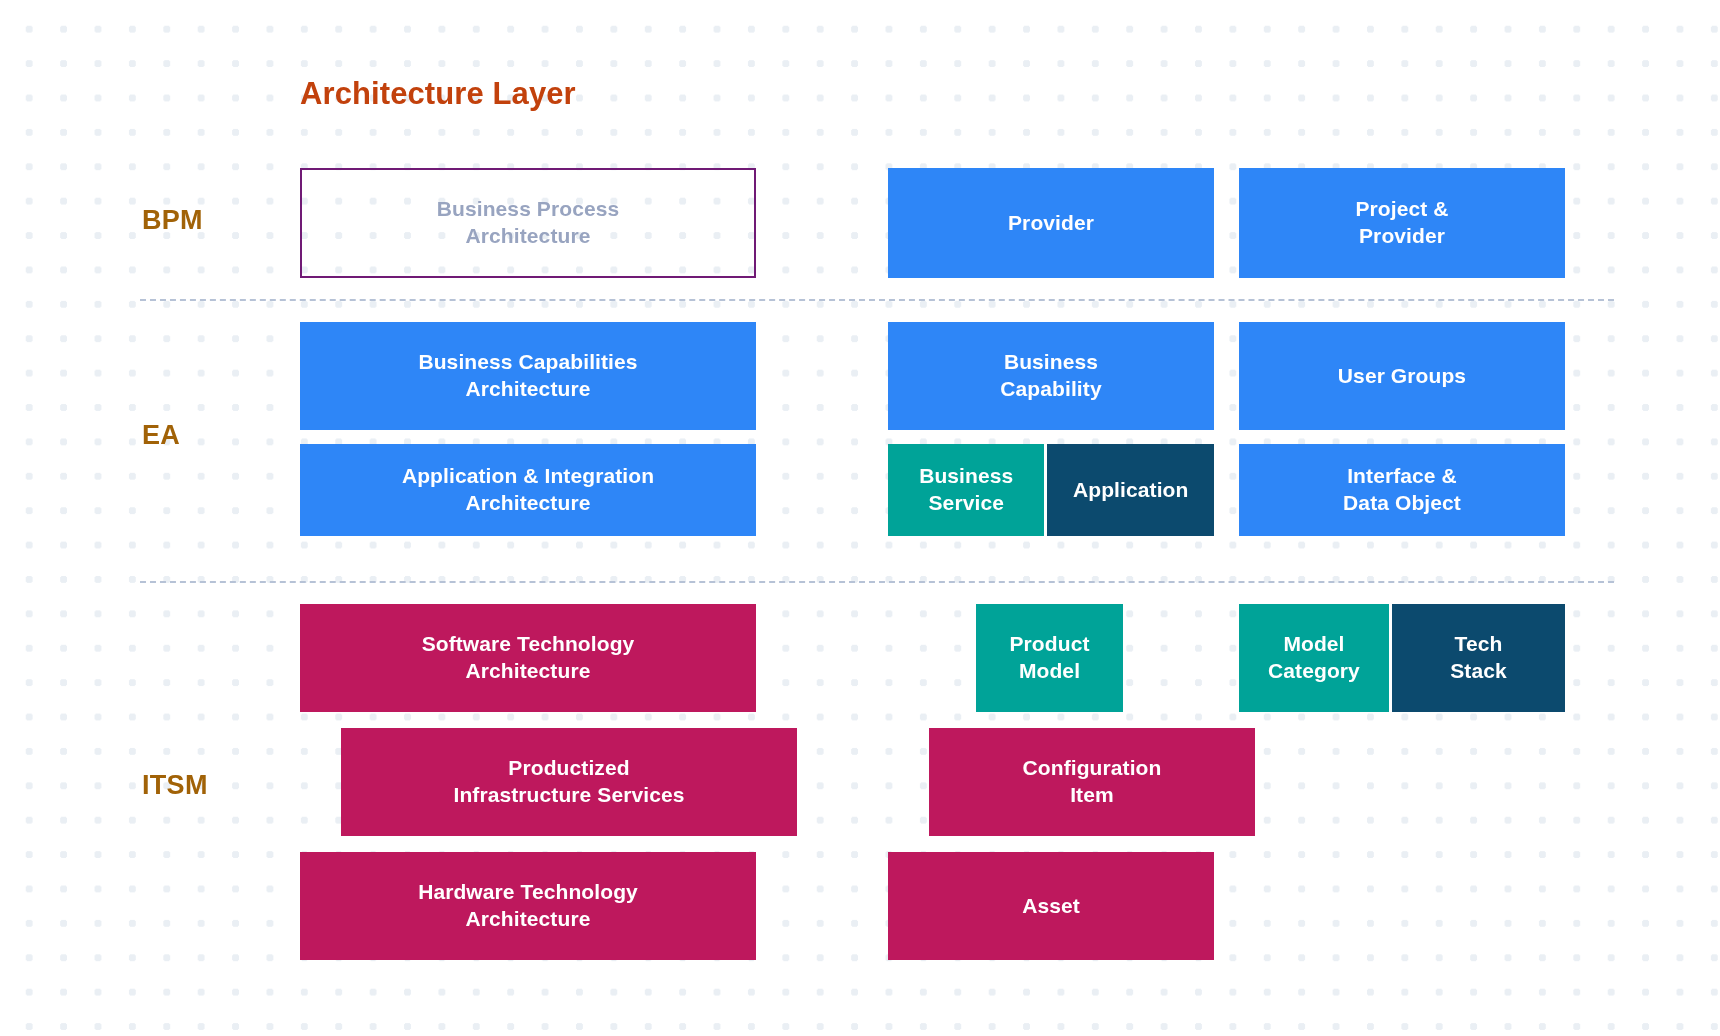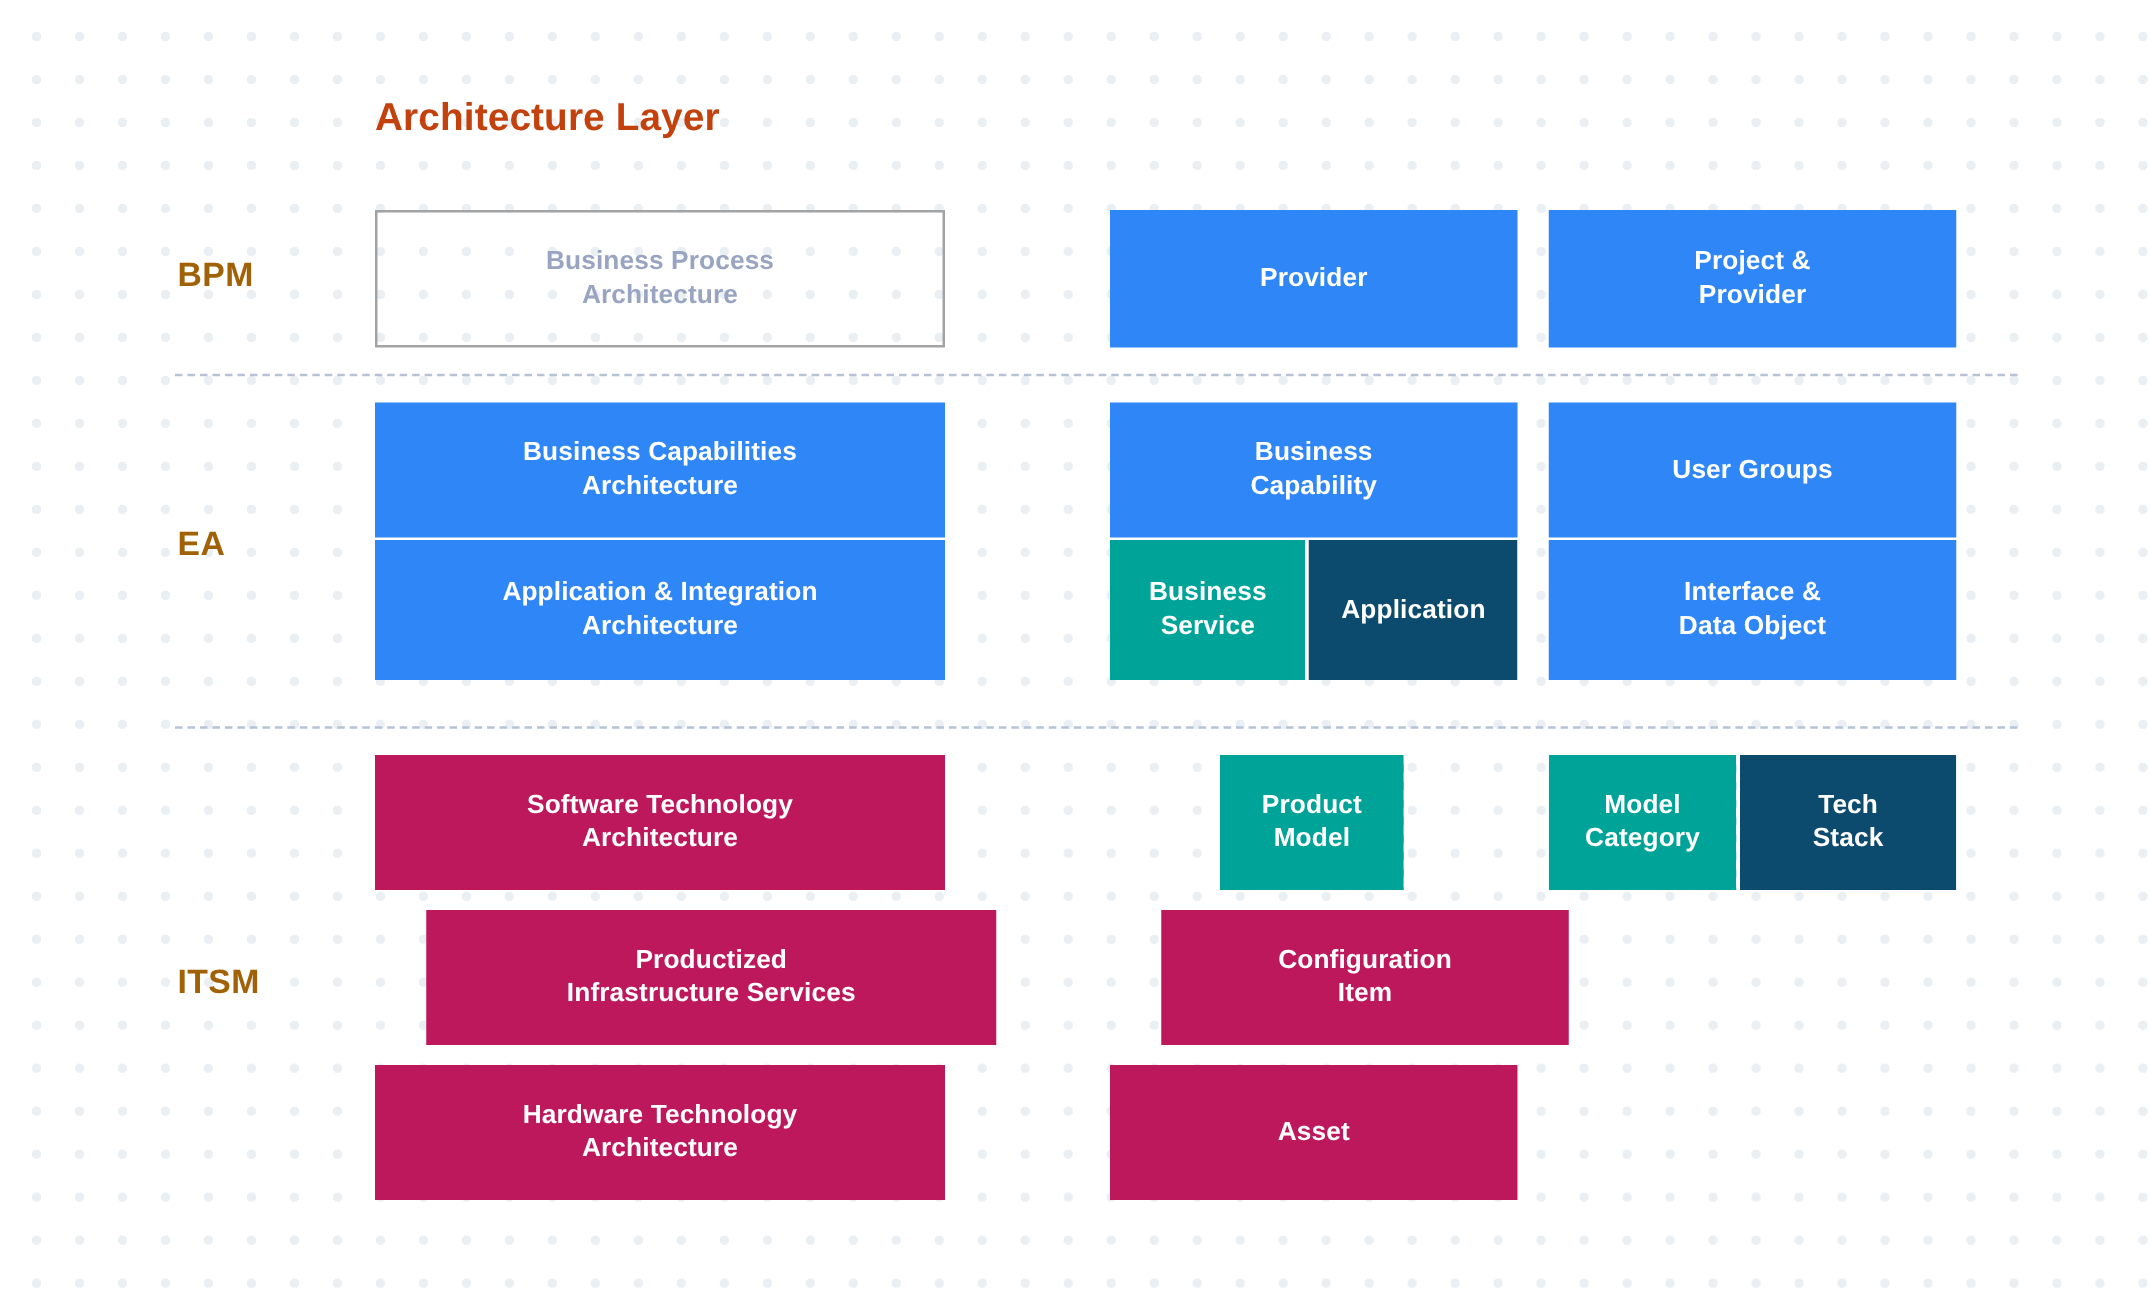--- a/index.html
+++ b/index.html
@@ -78,21 +78,21 @@
     color: #ffffff;
     font-size: 21px;
     font-weight: bold;
     letter-spacing: 0.1px;
     overflow: hidden;
   }
   .box.blue { background-color: #2e86f7; }
   .box.teal { background-color: #be185d; }
   .box.outline {
     background-color: transparent;
-    border: 2px solid #a3a3a3;
+    border: 2px solid #701a75;
     color: #98a4c0;
   }
   .box .box-label { display: block; white-space: pre-line; }
 
   
   .box.split {
     padding: 0;
     display: flex;
     flex-direction: row;
     align-items: stretch;
@@ -123,21 +123,21 @@
   
   .col-arch { left: 300px; width: 456px; }
   
   .col-kdo-a { left: 888px; width: 326px; }
   
   .col-kdo-b { left: 1239px; width: 326px; }
 
   
   .row-1 { top: 168px; height: 110px; }   
   .row-2 { top: 322px; height: 108px; }   
-  .row-3 { top: 432px; height: 112px; }   
+  .row-3 { top: 444px; height: 92px; }   
   .row-4 { top: 604px; height: 108px; }   
   .row-5 { top: 728px; height: 108px; margin-left: 41px; }   
   .row-6 { top: 852px; height: 108px; }   
 </style>
 </head>
 <body>
 
 <div id="dot-bg"></div>
 
 <div id="content">

